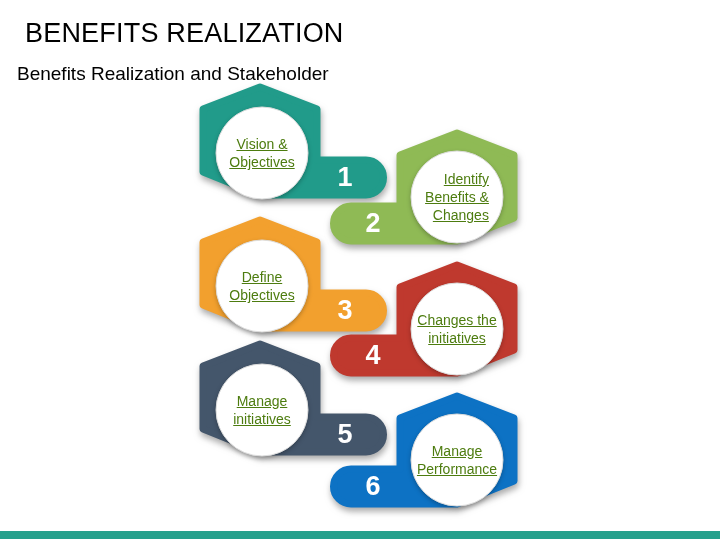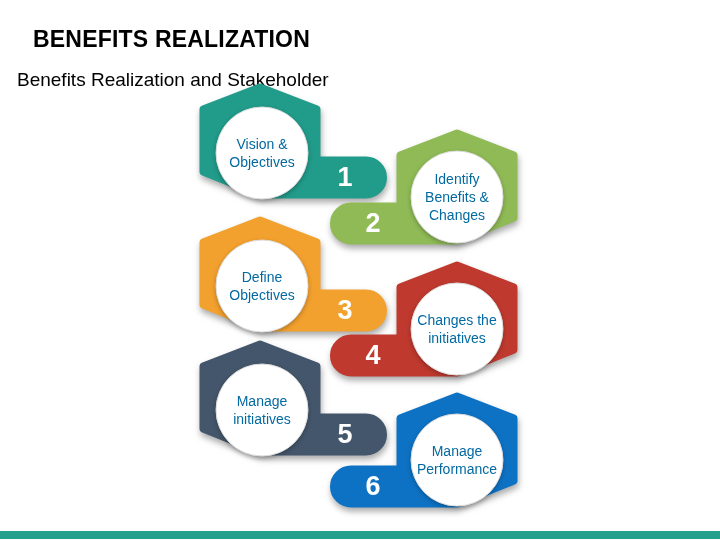--- a/index.html
+++ b/index.html
@@ -2,40 +2,41 @@
 <html><head>
 <meta charset="utf-8">
 <style>
   html,body{margin:0;padding:0;}
   body{
     width:720px;height:540px;position:relative;overflow:hidden;
     background:#ffffff;font-family:"Liberation Sans", sans-serif;
   }
   .header{position:absolute;left:17px;top:10px;}
   .title{
-    font-size:23px;font-weight:bold;color:#000;margin:16px;
+    font-size:27px;font-weight:normal;color:#000;margin:8px;
     letter-spacing:0.2px;
   }
   .subtitle{
     font-size:19px;font-weight:normal;color:#000;margin:14px 2px 0 0;
   }
   svg.diagram{position:absolute;left:0;top:0;width:720px;height:540px;}
   .shape{
     stroke-width:7;stroke-linejoin:round;
     filter:drop-shadow(1px 4px 3px rgba(100,100,100,0.55));
   }
   .badge-circle{
     fill:#ffffff;stroke:#dcdcdc;stroke-width:1;
     filter:drop-shadow(0px 2px 2px rgba(0,0,0,0.25));
   }
   .step-label{
     position:absolute;width:100px;height:100px;
     display:flex;align-items:center;justify-content:center;
-    text-align:center;font-size:14px;line-height:1.3;color:#0369a1;
+    text-align:center;font-size:14px;line-height:1.3;color:#4d7c0f;
     white-space:pre-line;
+    text-decoration:underline;
   }
   .step-number{
     position:absolute;width:44px;height:36px;
     display:flex;align-items:center;justify-content:center;
     font-size:27px;font-weight:bold;color:#ffffff;
   }
   .footer-bar{
     position:absolute;left:0;bottom:1px;width:720px;height:8px;
     background:#26a08c;
   }
@@ -64,21 +65,21 @@
 
   <path class="shape" d="M 260,344 L 317,366 L 317,417 L 366,417 A 17.5,17.5 0 0 1 366,452 L 260,452 L 203,429 L 203,366 Z" fill="#44566b" stroke="#44566b"></path>
   <circle class="badge-circle" cx="262" cy="410" r="46"></circle>
 
   <path class="shape" d="M 457,396 L 400,418 L 400,469 L 351,469 A 17.5,17.5 0 0 0 351,504 L 457,504 L 514,481 L 514,418 Z" fill="#0d72c4" stroke="#0d72c4"></path>
   <circle class="badge-circle" cx="457" cy="460" r="46"></circle>
 </svg>
 
 <div class="step-label" style="left:212px;top:103px;">Vision &amp;
 Objectives</div>
-<div class="step-label" style="left:407px;top:147px;">Identify
+<div class="step-label" style="left:407px;top:147px;text-align:right;">Identify
 Benefits &amp;
 Changes</div>
 <div class="step-label" style="left:212px;top:236px;">Define
 Objectives</div>
 <div class="step-label" style="left:407px;top:279px;">Changes the
 initiatives</div>
 <div class="step-label" style="left:212px;top:360px;">Manage
 initiatives</div>
 <div class="step-label" style="left:407px;top:410px;">Manage
 Performance</div>

